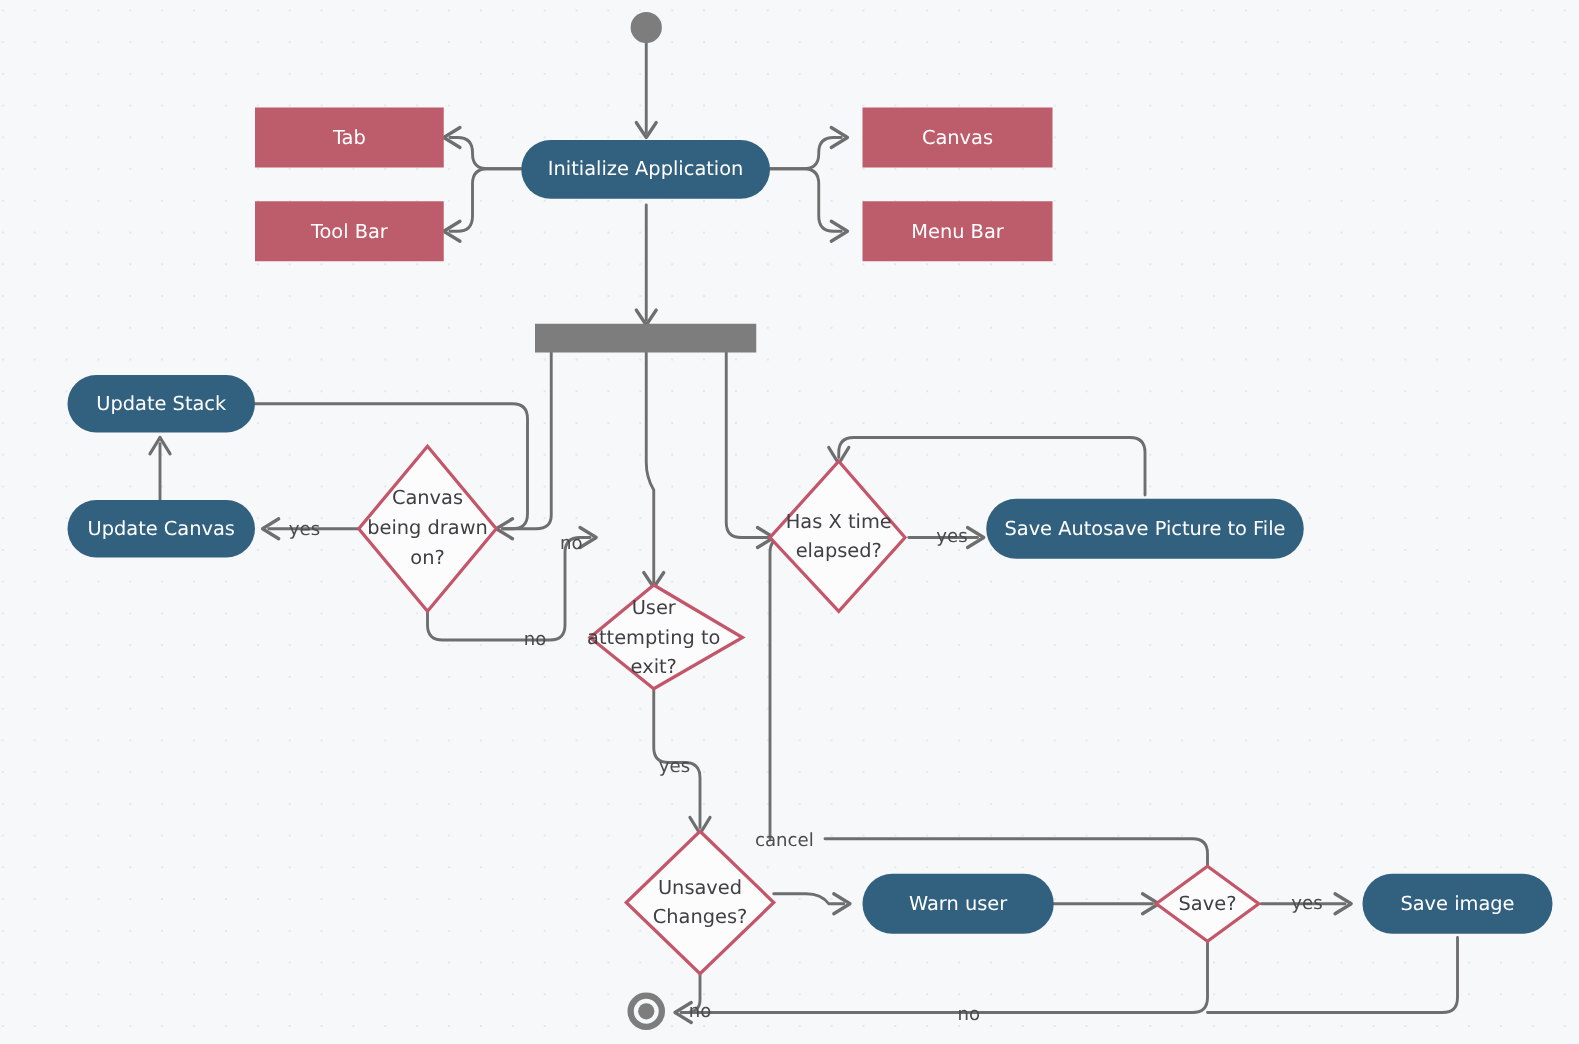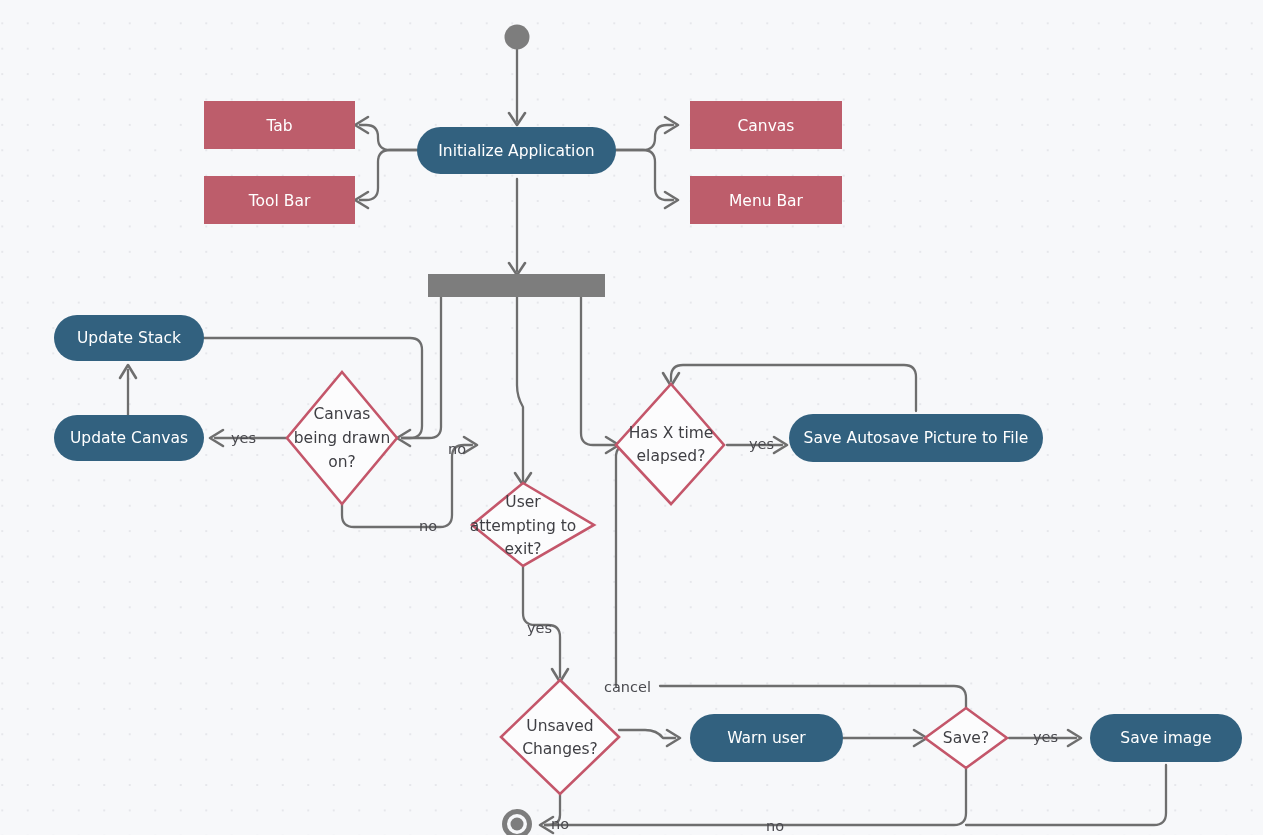--- a/index.html
+++ b/index.html
@@ -9,21 +9,21 @@
   }
   body {
     width: 1263px;
     height: 835px;
     overflow: hidden;
     font-family: "DejaVu Sans", "Liberation Sans", sans-serif;
     position: relative;
   }
   #canvas-root {
     position: absolute;
-    left: 0; top: 15px;
+    left: 0; top: 0;
     width: 1263px;
     height: 660px;
   }
   .dot-grid {
     position: absolute;
     left: 0; top: 0;
     width: 1263px;
     height: 835px;
     background-color: #f7f8fa;
     background-image: radial-gradient(#e6e7eb 1.1px, transparent 1.2px);

